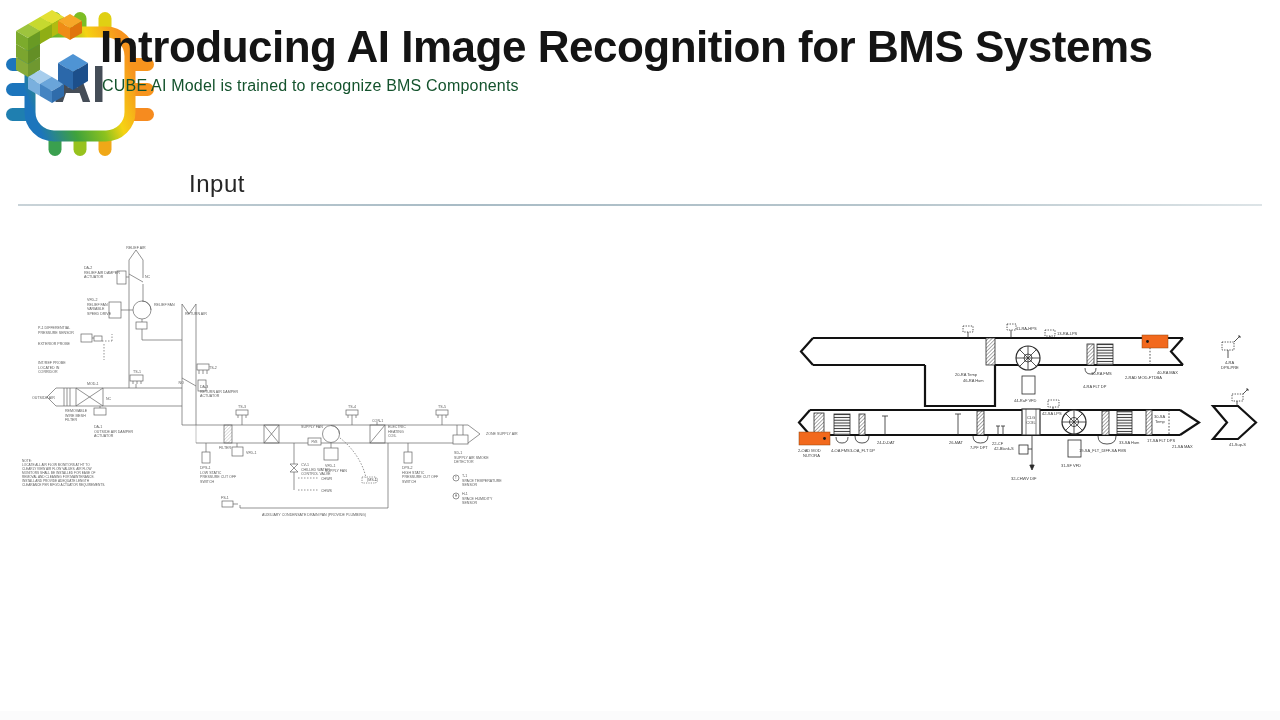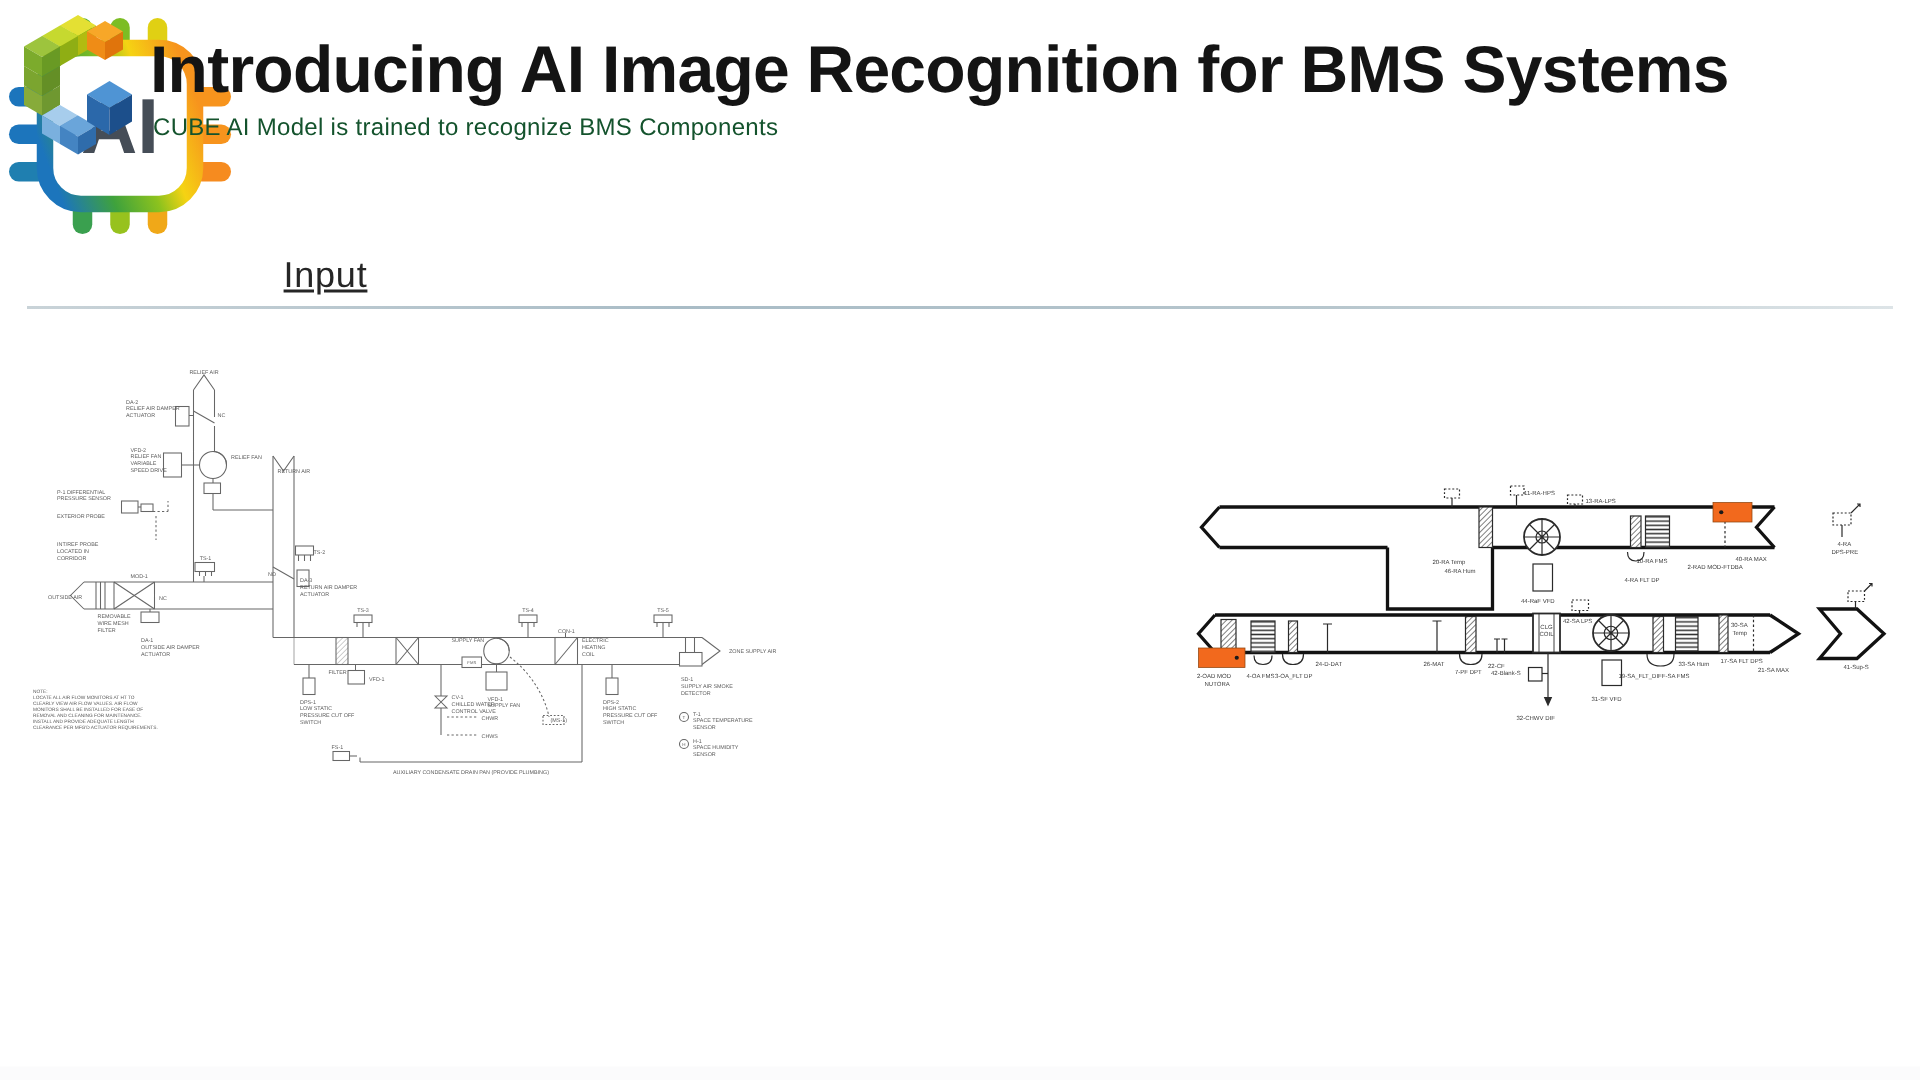--- a/index.html
+++ b/index.html
@@ -3,21 +3,21 @@
 <meta charset="utf-8">
 <style>
   html,body{margin:0;padding:0;background:#fff;}
   #slide{position:relative;width:1280px;height:720px;background:#ffffff;overflow:hidden;
          font-family:"Liberation Sans", sans-serif;}
   .title{position:absolute;left:100px;top:22px;font-size:44px;font-weight:bold;
          color:#141414;letter-spacing:-0.5px;white-space:nowrap;}
   .subtitle{position:absolute;left:102px;top:77px;font-size:16px;font-weight:400;
          color:#14532d;letter-spacing:0.2px;white-space:nowrap;}
   .section-header{position:absolute;top:170px;width:160px;text-align:center;
-         font-size:24px;color:#262626;font-weight:400;letter-spacing:0.5px;text-decoration:underline;}
+         font-size:24px;color:#262626;font-weight:400;letter-spacing:0.5px;}
   #input-header{left:137px;}
   #output-header{left:881px;}
   .divider{position:absolute;left:18px;top:204px;width:1244px;height:2px;
          background:linear-gradient(to right,#c9d3d8,#a9bcc6 35%,#b7c6cd 70%,#dde4e7);}
   .diag{position:absolute;}
   #input-svg{left:8px;top:238px;}
   #output-svg{left:795px;top:318px;}
   #chip-svg{left:563px;top:328px;}
   #logo-svg{position:absolute;left:13px;top:8px;}
   svg text{font-family:"Liberation Sans", sans-serif;}

